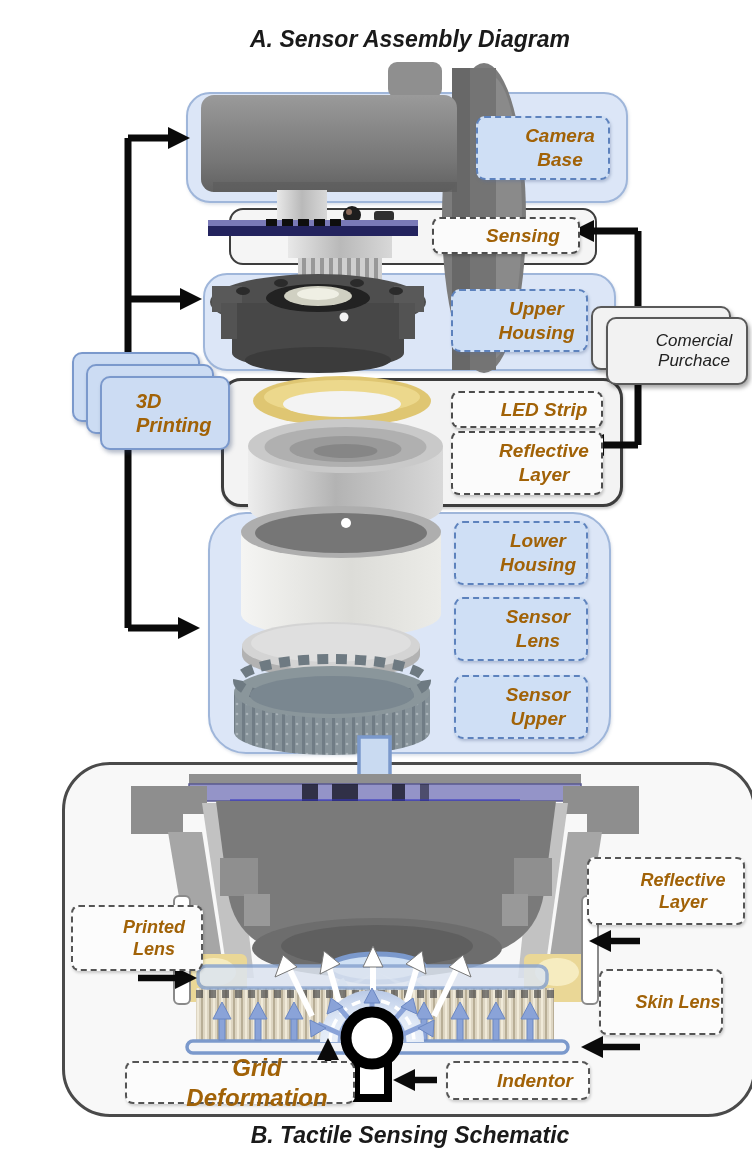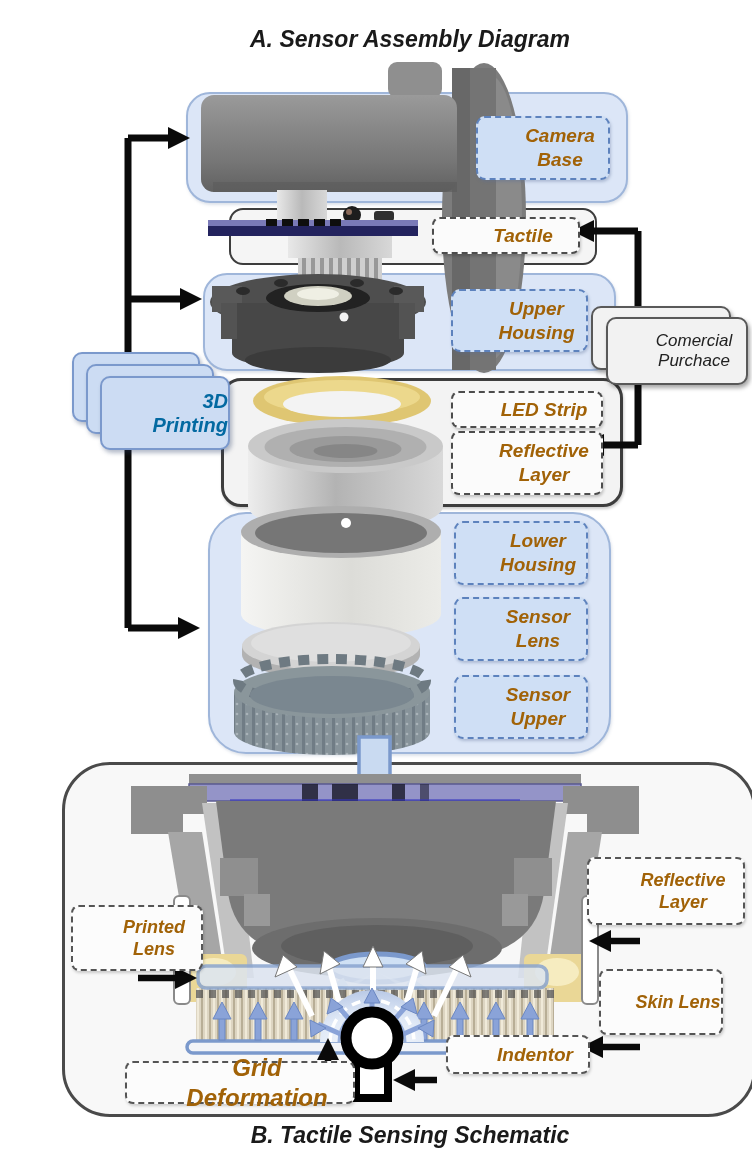--- a/index.html
+++ b/index.html
@@ -15,21 +15,21 @@
        font-weight:bold;font-style:italic;color:#a16207;line-height:1.25;z-index:30;}
   .lblBlue{background:#cfdff5;border:2.5px dashed #5d82bd;border-radius:9px;font-size:19px;
            box-shadow:1px 2px 3px rgba(90,110,150,.35);}
   .lblGray{background:#fbfbfb;border:2.5px dashed #4c4c4c;border-radius:8px;font-size:19px;
            box-shadow:1px 2px 3px rgba(0,0,0,.2);}
   .lblGrayB{background:#fcfcfc;border:2.5px dashed #555;border-radius:8px;font-size:18px;
            box-shadow:1px 2px 3px rgba(0,0,0,.18);}
   
   .cardBlue{background:#ccdcf3;border:2.5px solid #7b99cc;border-radius:10px;
             box-shadow:2px 3px 4px rgba(40,60,100,.35);display:flex;align-items:center;justify-content:center;
-            font-weight:bold;font-style:italic;font-size:20px;color:#0369a1;text-align:right;line-height:1.2;}
+            font-weight:bold;font-style:italic;font-size:20px;color:#a16207;text-align:left;line-height:1.2;}
   .cardGray{background:#f2f2f2;border:2.5px solid #595959;border-radius:10px;
             box-shadow:2px 3px 4px rgba(0,0,0,.35);display:flex;align-items:center;justify-content:center;
             font-weight:normal;font-style:italic;font-size:17px;color:#222;text-align:center;line-height:1.2;}
   .faded{opacity:.28;}
   svg{position:absolute;left:0;top:0;z-index:20;}
   .z10{z-index:10;} .z30{z-index:30;}
 </style>
 </head>
 <body>
 
@@ -327,21 +327,21 @@
       <polygon points="581,1047 603,1036 603,1058"></polygon>
       <polygon points="328,1038 317,1060 339,1060"></polygon>
       <polygon points="393,1080 415,1069 415,1091"></polygon>
     </g>
   </svg>
 
   <div class="abs lbl lblBlue" style="left:476px;top:116px;width:96px;height:60px;">
       <span>Camera Base</span>
     </div>
   <div class="abs lbl lblGray" style="left:432px;top:217px;width:110px;height:33px;">
-      <span>Tactile</span>
+      <span>Sensing</span>
     </div>
   <div class="abs lbl lblBlue" style="left:451px;top:289px;width:99px;height:59px;">
       <span>Upper Housing</span>
     </div>
   <div class="abs lbl lblGray" style="left:451px;top:391px;width:114px;height:33px;">
       <span>LED Strip</span>
     </div>
   <div class="abs lbl lblGray" style="left:451px;top:431px;width:114px;height:60px;">
       <span>Reflective Layer</span>
     </div>
@@ -377,17 +377,17 @@
     </div>
   <div class="abs lbl lblGrayB" style="left:587px;top:857px;width:120px;height:64px;">
       <span>Reflective Layer</span>
     </div>
   <div class="abs lbl lblGrayB" style="left:599px;top:969px;width:86px;height:62px;">
       <span>Skin Lens</span>
     </div>
   <div class="abs lbl lblGrayB" style="left:125px;top:1061px;width:192px;height:39px;font-size:24px;">
       <span>Grid Deformation</span>
     </div>
-  <div class="abs lbl lblGrayB" style="left:446px;top:1035px;width:106px;height:35px;font-size:19px;">
+  <div class="abs lbl lblGrayB" style="left:446px;top:1061px;width:106px;height:35px;font-size:19px;">
       <span>Indentor</span>
     </div>
 
 </div>
 
 </body></html>

